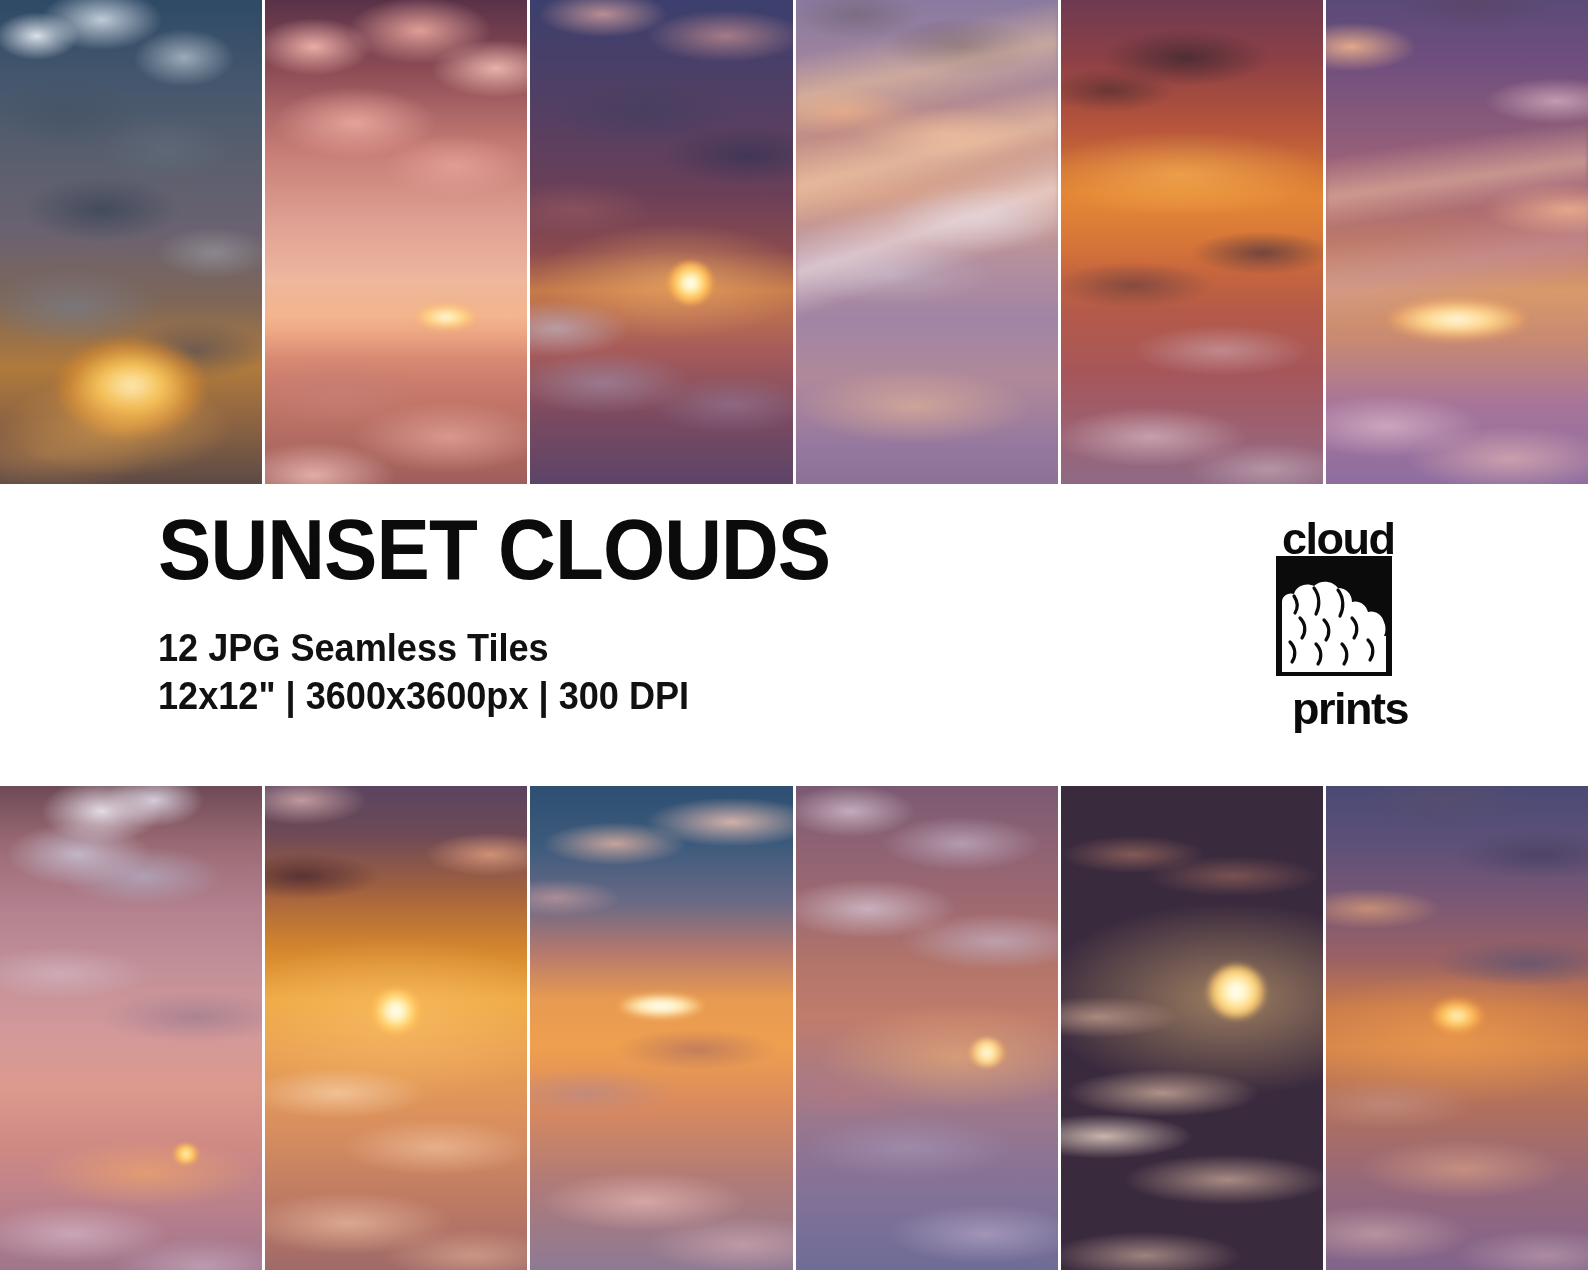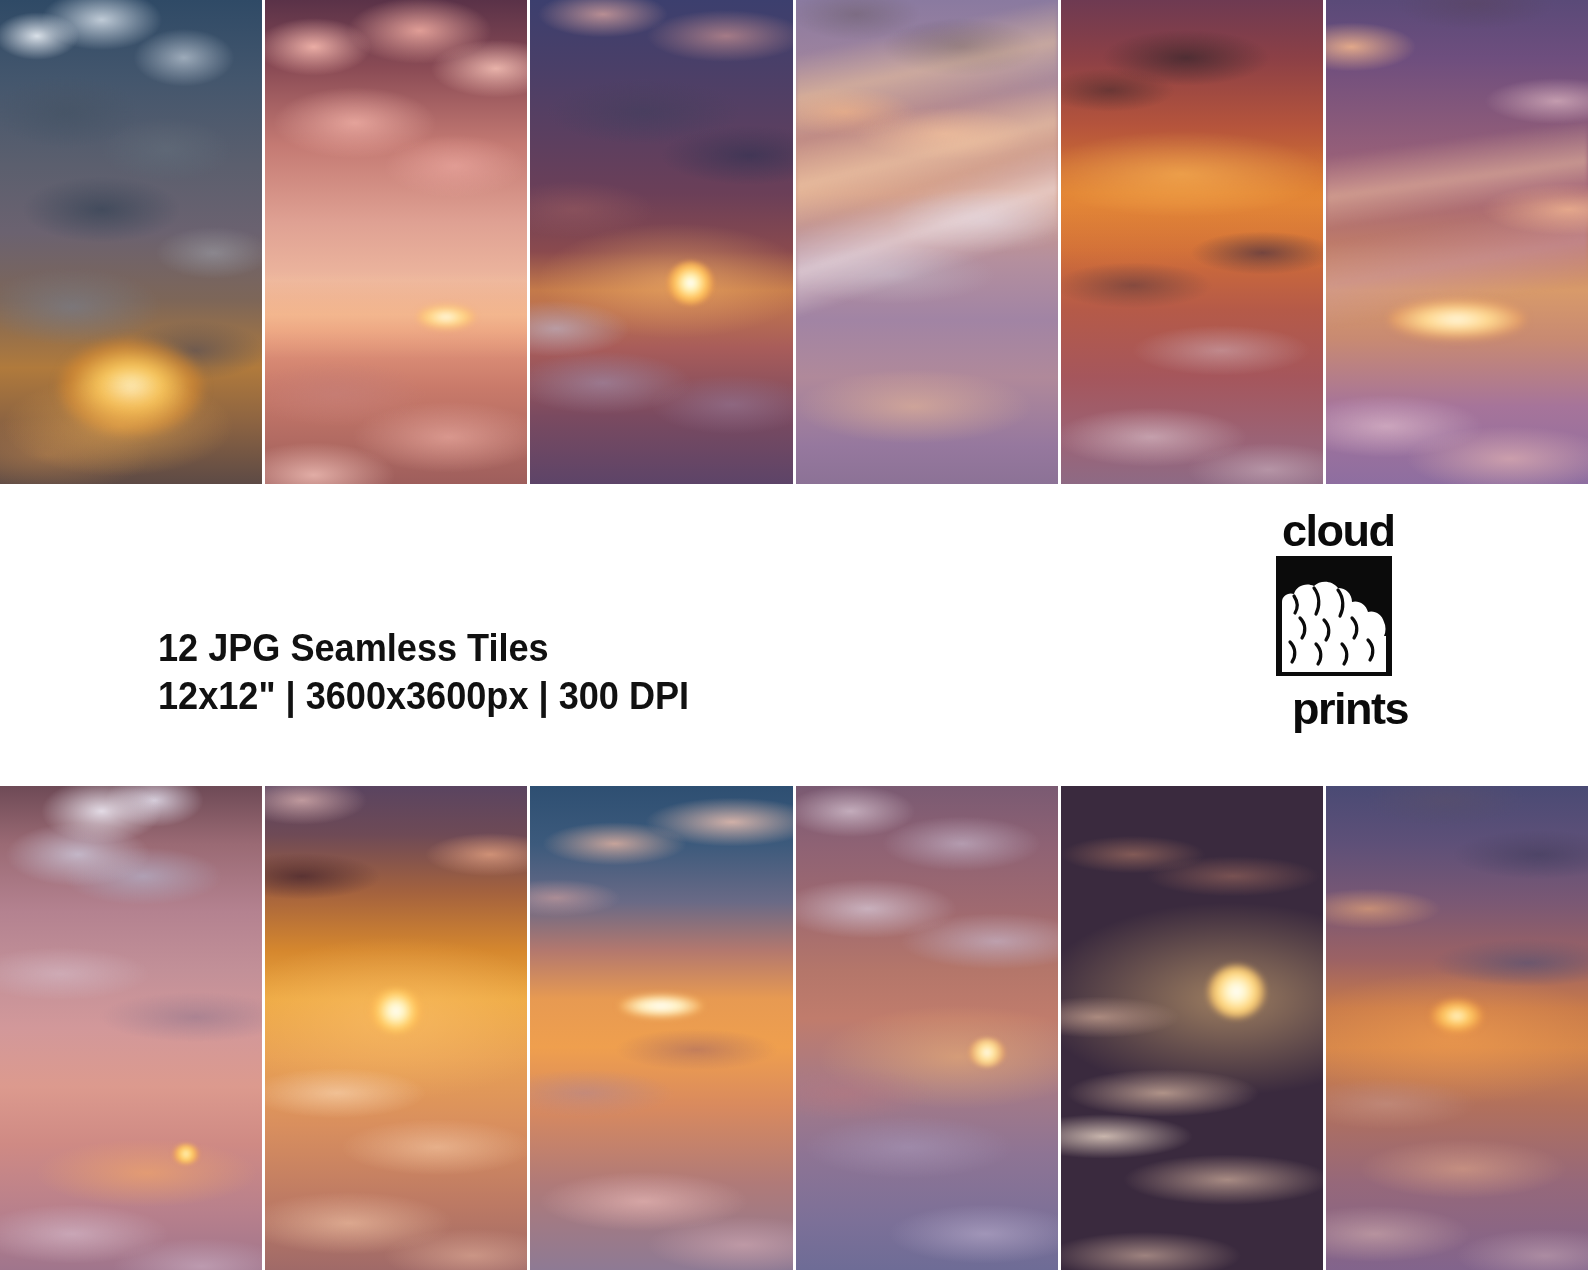--- a/index.html
+++ b/index.html
@@ -260,21 +260,21 @@
   .spec-line { font-size:38px; font-weight:700; color:#111111; line-height:1.28;
                transform:scaleX(.95); transform-origin:left center;
                font-family:"Liberation Sans", sans-serif; white-space:nowrap; }
   #spec-1 { position:absolute; left:158px; top:140px; }
   #spec-2 { position:absolute; left:158px; top:188px; }
 
   
   #logo { position:absolute; left:1276px; top:20px; width:130px; height:230px; }
   .logo-word { font-size:45px; font-weight:700; color:#0b0b0b; line-height:1;
                letter-spacing:-1.5px; font-family:"Liberation Sans", sans-serif; }
-  #logo-word-top { position:absolute; left:6px; top:4px; }
+  #logo-word-top { position:absolute; left:6px; top:12px; }
   #logo-mark { position:absolute; left:0; top:52px; width:116px; height:120px; }
   #logo-word-bottom { position:absolute; left:16px; top:182px; }
 </style>
 </head>
 <body>
 
 <div id="canvas">
 
   <div class="tile-row" id="row-top">
     <div class="tile" id="tile-1">
@@ -309,20 +309,23 @@
     <div class="tile" id="tile-6">
       <div class="sky"></div>
       <div class="streaks"></div>
       <div class="sun"></div>
       <div class="puffs"></div>
     </div>
   </div>
 
   <div id="text-band">
 
+    <div id="title-block">
+      <div id="page-title">SUNSET CLOUDS</div>
+    </div>
 
     <div class="spec-line" id="spec-1">12 JPG Seamless Tiles</div>
     <div class="spec-line" id="spec-2">12x12" | 3600x3600px | 300 DPI</div>
 
     <div id="logo">
       <div class="logo-word" id="logo-word-top">cloud</div>
 
       <div id="logo-mark">
         <svg viewBox="0 0 116 120" width="116" height="120" xmlns="http://www.w3.org/2000/svg" aria-hidden="true">
           <rect x="2" y="2" width="112" height="116" fill="#0b0b0b"></rect>

